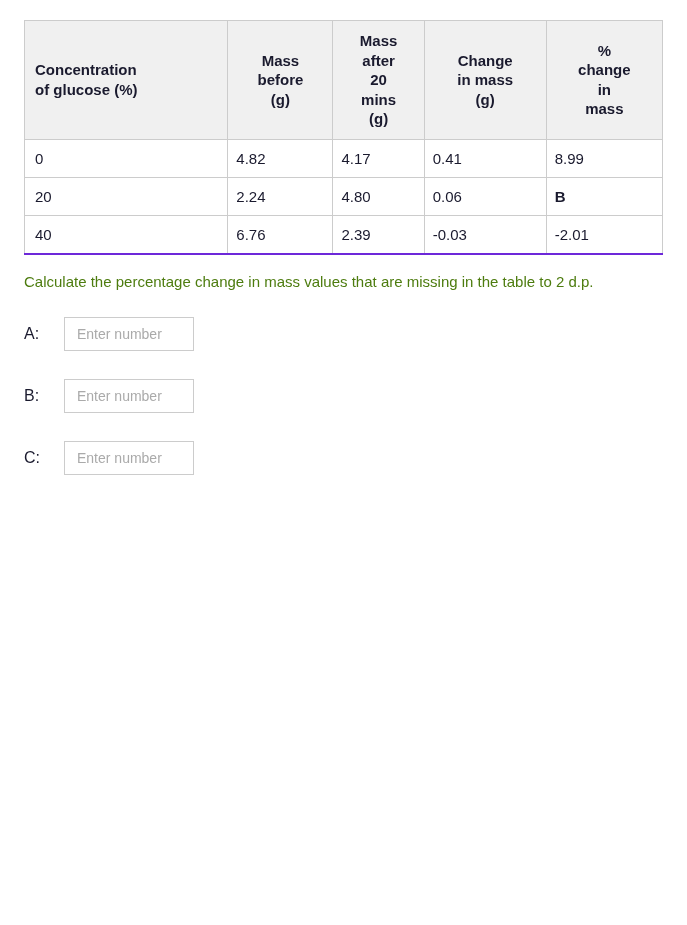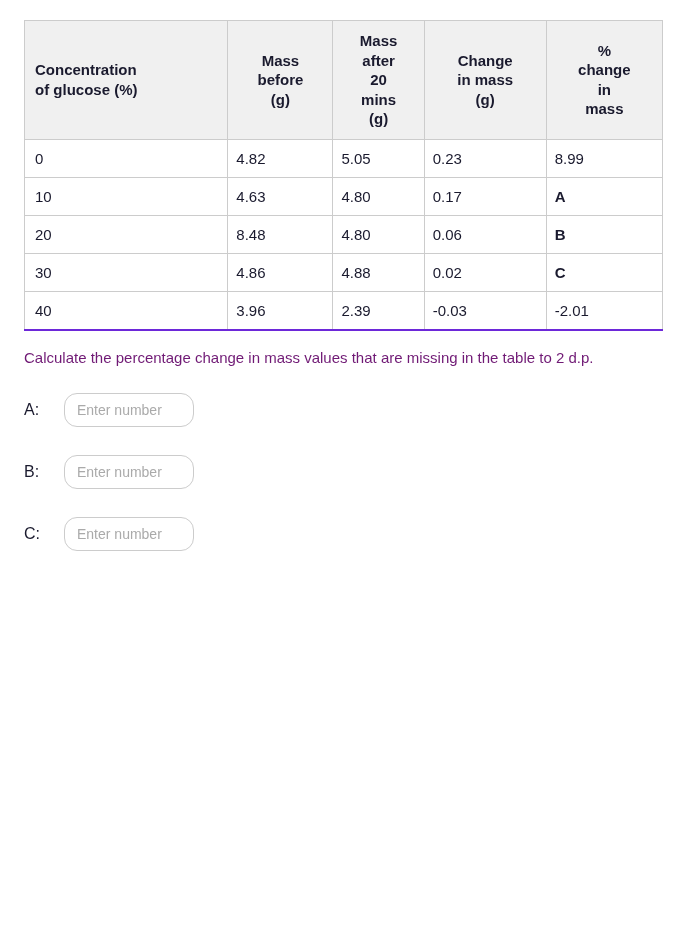--- a/index.html
+++ b/index.html
@@ -65,42 +65,42 @@
       text-align: left;
       padding-left: 10px;
     }
 
     tbody tr:last-child {
       border-bottom: 2px solid #6d28d9;
     }
 
     .instruction-text {
       font-size: 15px;
-      color: #701a75;
+      color: #4d7c0f;
       margin-bottom: 24px;
       line-height: 1.5;
     }
 
     .input-row {
       display: flex;
       align-items: center;
       margin-bottom: 28px;
     }
 
     .input-label {
       font-size: 16px;
       font-weight: 500;
       color: #1a1a2e;
       margin-right: 12px;
       width: 28px;
     }
 
     .number-input {
       border: 1.5px solid #cccccc;
-      border-radius: 13px;
+      border-radius: 0;
       padding: 8px 12px;
       font-size: 14px;
       color: #a21caf;
       width: 130px;
       outline: none;
       background: #ffffff;
     }
 
     .number-input::placeholder {
       color: #aaaaaa;
@@ -122,48 +122,34 @@
         <th>Mass<br>before<br>(g)</th>
         <th>Mass<br>after<br>20<br>mins<br>(g)</th>
         <th>Change<br>in mass<br>(g)</th>
         <th>%<br>change<br>in<br>mass</th>
       </tr>
     </thead>
     <tbody id="table-body">
     <tr>
       <td>0</td>
       <td>4.82</td>
-      <td>5.05</td>
-      <td>0.23</td>
+      <td>4.17</td>
+      <td>0.41</td>
       <td>8.99</td>
     </tr>
         <tr>
-      <td>10</td>
-      <td>4.63</td>
-      <td>4.80</td>
-      <td>0.17</td>
-      <td><span class="bold-letter">A</span></td>
-    </tr>
-        <tr>
       <td>20</td>
-      <td>8.48</td>
+      <td>2.24</td>
       <td>4.80</td>
       <td>0.06</td>
       <td><span class="bold-letter">B</span></td>
     </tr>
         <tr>
-      <td>30</td>
-      <td>4.86</td>
-      <td>4.88</td>
-      <td>0.02</td>
-      <td><span class="bold-letter">C</span></td>
-    </tr>
-        <tr>
       <td>40</td>
-      <td>3.96</td>
+      <td>6.76</td>
       <td>2.39</td>
       <td>-0.03</td>
       <td>-2.01</td>
     </tr>
       </tbody>
   </table>
 </div>
 
 <p class="instruction-text">Calculate the percentage change in mass values that are missing in the table to 2 d.p.</p>
 

